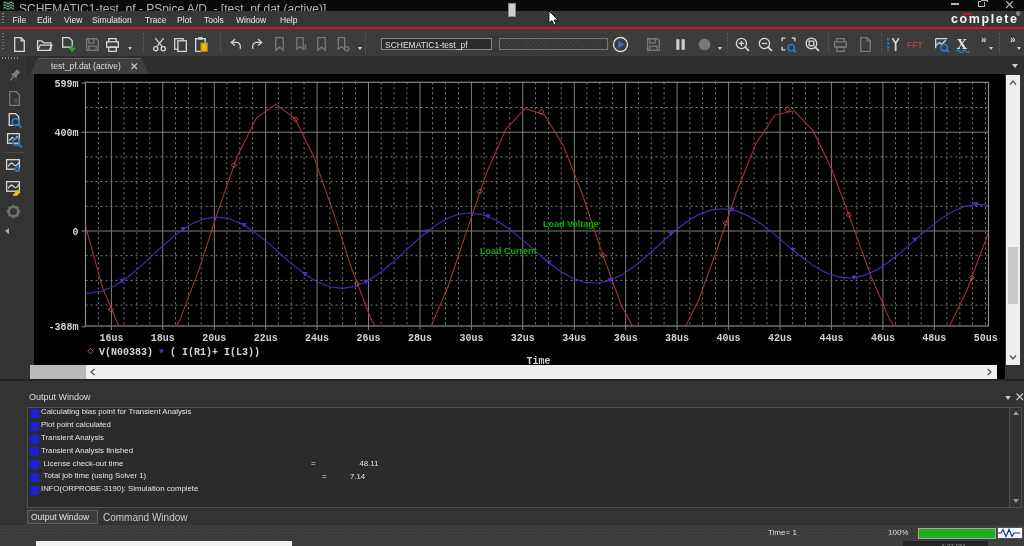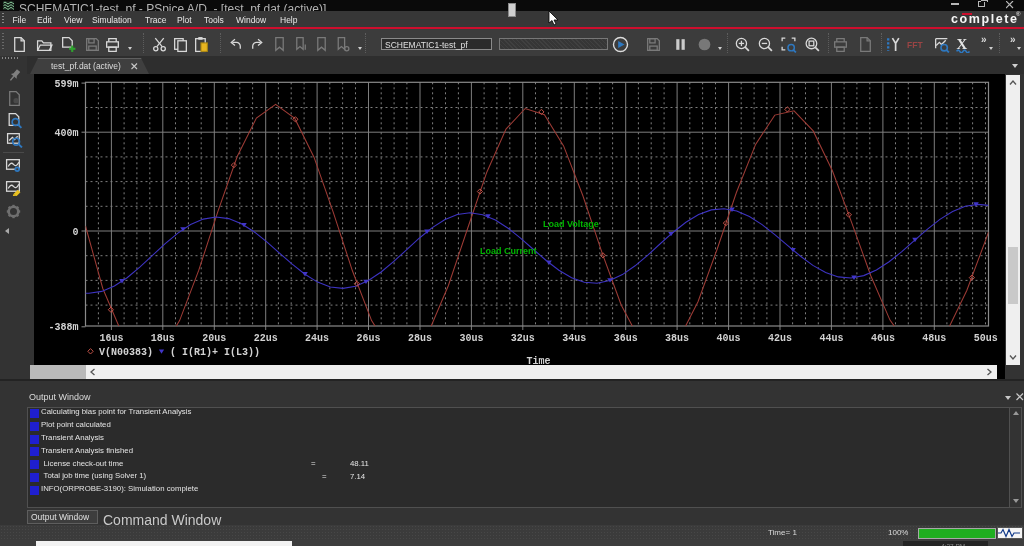--- a/index.html
+++ b/index.html
@@ -444,34 +444,34 @@
     <div style="position:absolute;left:41px;top:407.3px;font-size:7.8px;color:#e4e4e4;white-space:pre">Calculating bias point for Transient Analysis</div>
     <div style="position:absolute;left:30px;top:421.8px;width:9px;height:9px;background:#1f1fd0"></div>
     <div style="position:absolute;left:41px;top:420.1px;font-size:7.8px;color:#e4e4e4;white-space:pre">Plot point calculated</div>
     <div style="position:absolute;left:30px;top:434.6px;width:9px;height:9px;background:#1f1fd0"></div>
     <div style="position:absolute;left:41px;top:432.9px;font-size:7.8px;color:#e4e4e4;white-space:pre">Transient Analysis</div>
     <div style="position:absolute;left:30px;top:447.4px;width:9px;height:9px;background:#1f1fd0"></div>
     <div style="position:absolute;left:41px;top:445.7px;font-size:7.8px;color:#e4e4e4;white-space:pre">Transient Analysis finished</div>
     <div style="position:absolute;left:30px;top:460.2px;width:9px;height:9px;background:#1f1fd0"></div>
     <div style="position:absolute;left:43.5px;top:458.5px;font-size:7.8px;color:#e4e4e4;white-space:pre">License check-out time</div>
     <div style="position:absolute;left:311px;top:458.7px;font-size:7.8px;color:#e4e4e4">=</div>
-    <div style="position:absolute;left:350px;top:458.7px;width:38px;text-align:left;font-size:7.8px;color:#e4e4e4">48.11</div>
+    <div style="position:absolute;left:350px;top:458.7px;width:38px;text-align:center;font-size:7.8px;color:#e4e4e4">48.11</div>
     <div style="position:absolute;left:30px;top:473.0px;width:9px;height:9px;background:#1f1fd0"></div>
     <div style="position:absolute;left:43.5px;top:471.3px;font-size:7.8px;color:#e4e4e4;white-space:pre">Total job time (using Solver 1)</div>
     <div style="position:absolute;left:322px;top:471.5px;font-size:7.8px;color:#e4e4e4">=</div>
     <div style="position:absolute;left:350px;top:471.5px;width:38px;font-size:7.8px;color:#e4e4e4">7.14</div>
     <div style="position:absolute;left:30px;top:485.8px;width:9px;height:9px;background:#1f1fd0"></div>
     <div style="position:absolute;left:41px;top:484.1px;font-size:7.8px;color:#e4e4e4;white-space:pre">INFO(ORPROBE-3190): Simulation complete</div>
 <div class="abs" style="left:1009px;top:408px;width:12px;height:99px;background:#333;border-left:1px solid #505050"></div>
 <div class="abs" style="left:1012.5px;top:411px;width:0;height:0;border-left:3px solid transparent;border-right:3px solid transparent;border-bottom:4px solid #999"></div>
 <div class="abs" style="left:1012.5px;top:499px;width:0;height:0;border-left:3px solid transparent;border-right:3px solid transparent;border-top:4px solid #999"></div>
 
 <div class="abs" style="left:27px;top:510px;width:71px;height:14px;background:#3d3d3d;border:1px solid #5e5e5e"></div>
 <div class="abs" style="left:31px;top:512px;font-size:8.5px;color:#e0e0e0">Output Window</div>
-<div class="abs" style="left:103px;top:512px;font-size:14px;color:#c9c9c9">Command Window</div>
+<div class="abs" style="left:103px;top:512px;font-size:10px;color:#c9c9c9">Command Window</div>
 
 <div class="abs" style="left:0;top:525px;width:1024px;height:15px;background:#3b3b3b;background-image:radial-gradient(#474747 0.7px,transparent 0.8px);background-size:3px 3px"></div>
 <div class="abs" style="left:768px;top:528px;font-size:8px;color:#dcdcdc">Time= 1</div>
 <div class="abs" style="left:888px;top:528px;font-size:8px;color:#dcdcdc">100%</div>
 <div class="abs" style="left:918px;top:527.5px;width:78px;height:11px;background:#1fae1f;border:1px solid #a8a8a8"></div>
 <div class="abs" style="left:997px;top:527px;width:26px;height:12px;background:#f5f5f5;border:1px solid #555"></div>
 <svg class="abs" style="left:998px;top:528px" width="24" height="10">
       <path d="M0 5 h3 l2 -3.5 l3 7 l3 -7 l3 7 l2 -3.5 h6" stroke="#123a8a" stroke-width="1.2" fill="none"></path>
     </svg>
 

